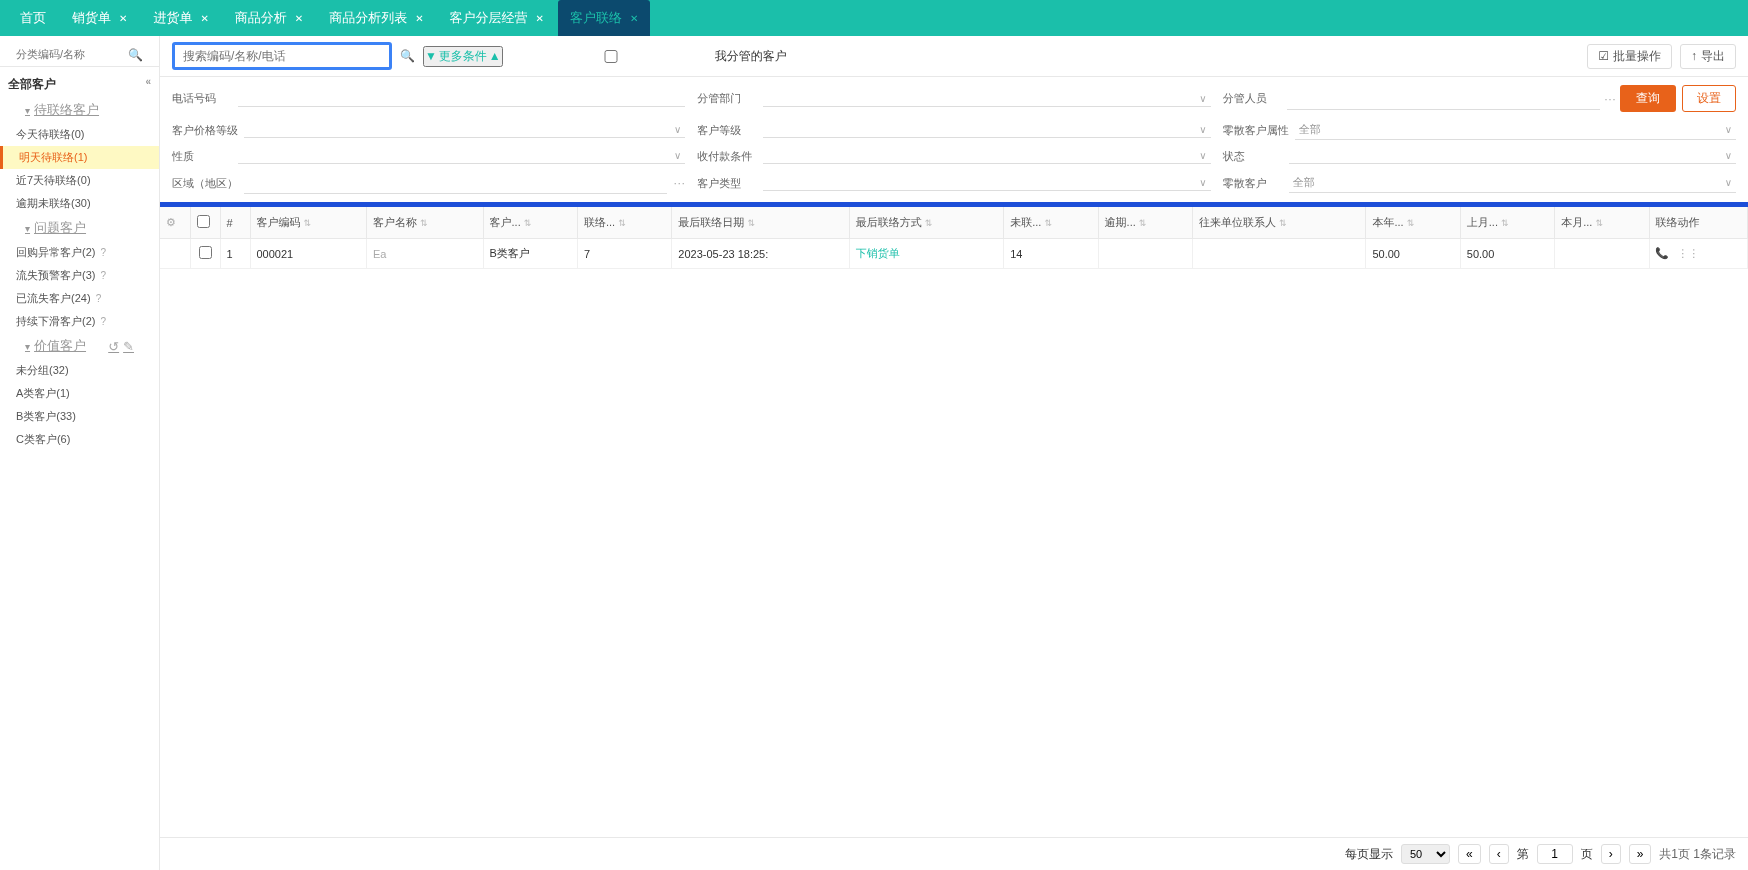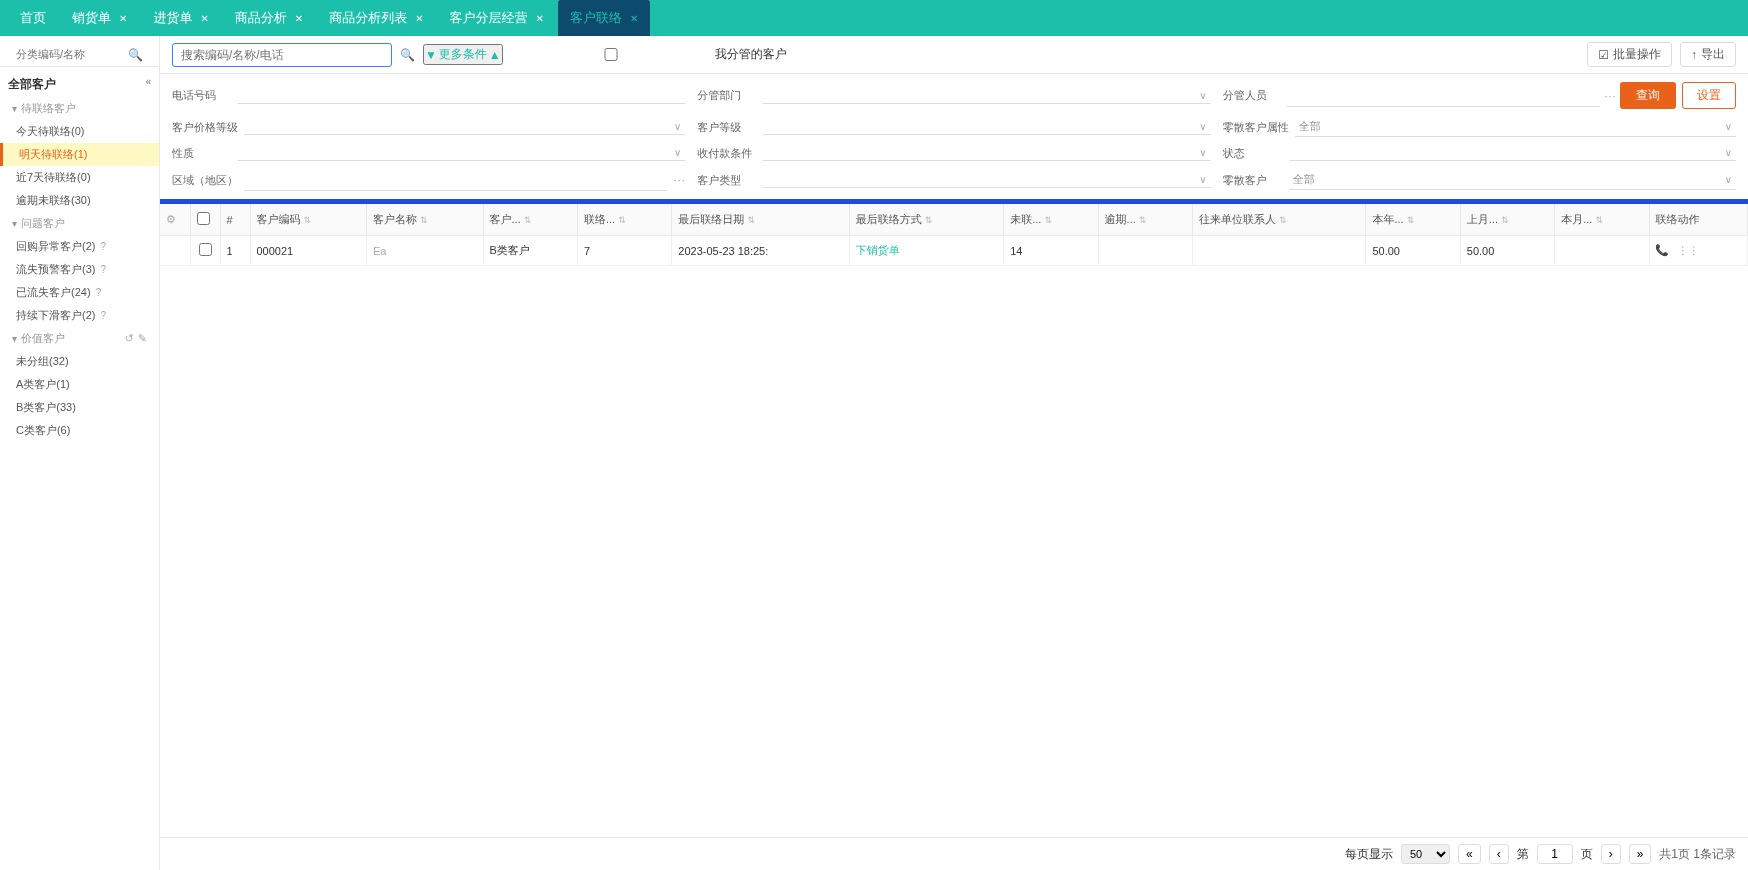--- a/index.html
+++ b/index.html
@@ -61,26 +61,27 @@
       display: flex;
       align-items: flex-start;
       justify-content: space-between;
       padding: 4px 8px;
       font-weight: bold;
       font-size: 12px;
       color: #333;
     }
     .sidebar-section-header .collapse-icon { cursor: pointer; color: #999; font-size: 10px; }
     .sidebar-group-title {
-      padding: 4px 12px;
-      font-size: 11px;
+      padding: 4px 25px;
+      font-size: 13px;
       color: #999;
       display: flex;
       align-items: center;
       gap: 4px;
+      text-decoration: underline;
     }
     .sidebar-group-title::before { content: '▾'; font-size: 10px; }
     .sidebar-item {
       padding: 4px 8px 4px 16px;
       cursor: pointer;
       font-size: 11px;
       color: #555;
       border-radius: 0;
     }
     .sidebar-item.active { background: #fef9c3; color: #e8621a; border-left: 3px solid #e8621a; }
@@ -97,21 +98,21 @@
     
     .filter-bar {
       background: #fff;
       border-bottom: 1px solid #e8e8e8;
       padding: 6px 12px;
       display: flex;
       align-items: center;
       gap: 8px;
     }
     .filter-bar input {
-      border: 1px solid #3b82f6;
+      border: 3px solid #3b82f6;
       border-radius: 3px;
       padding: 4px 8px;
       font-size: 12px;
       width: 200px;
       outline: none;
     }
     .filter-bar .search-icon { color: #999; cursor: pointer; }
     .more-filters-btn {
       color: #1bbfaa;
       cursor: pointer;

